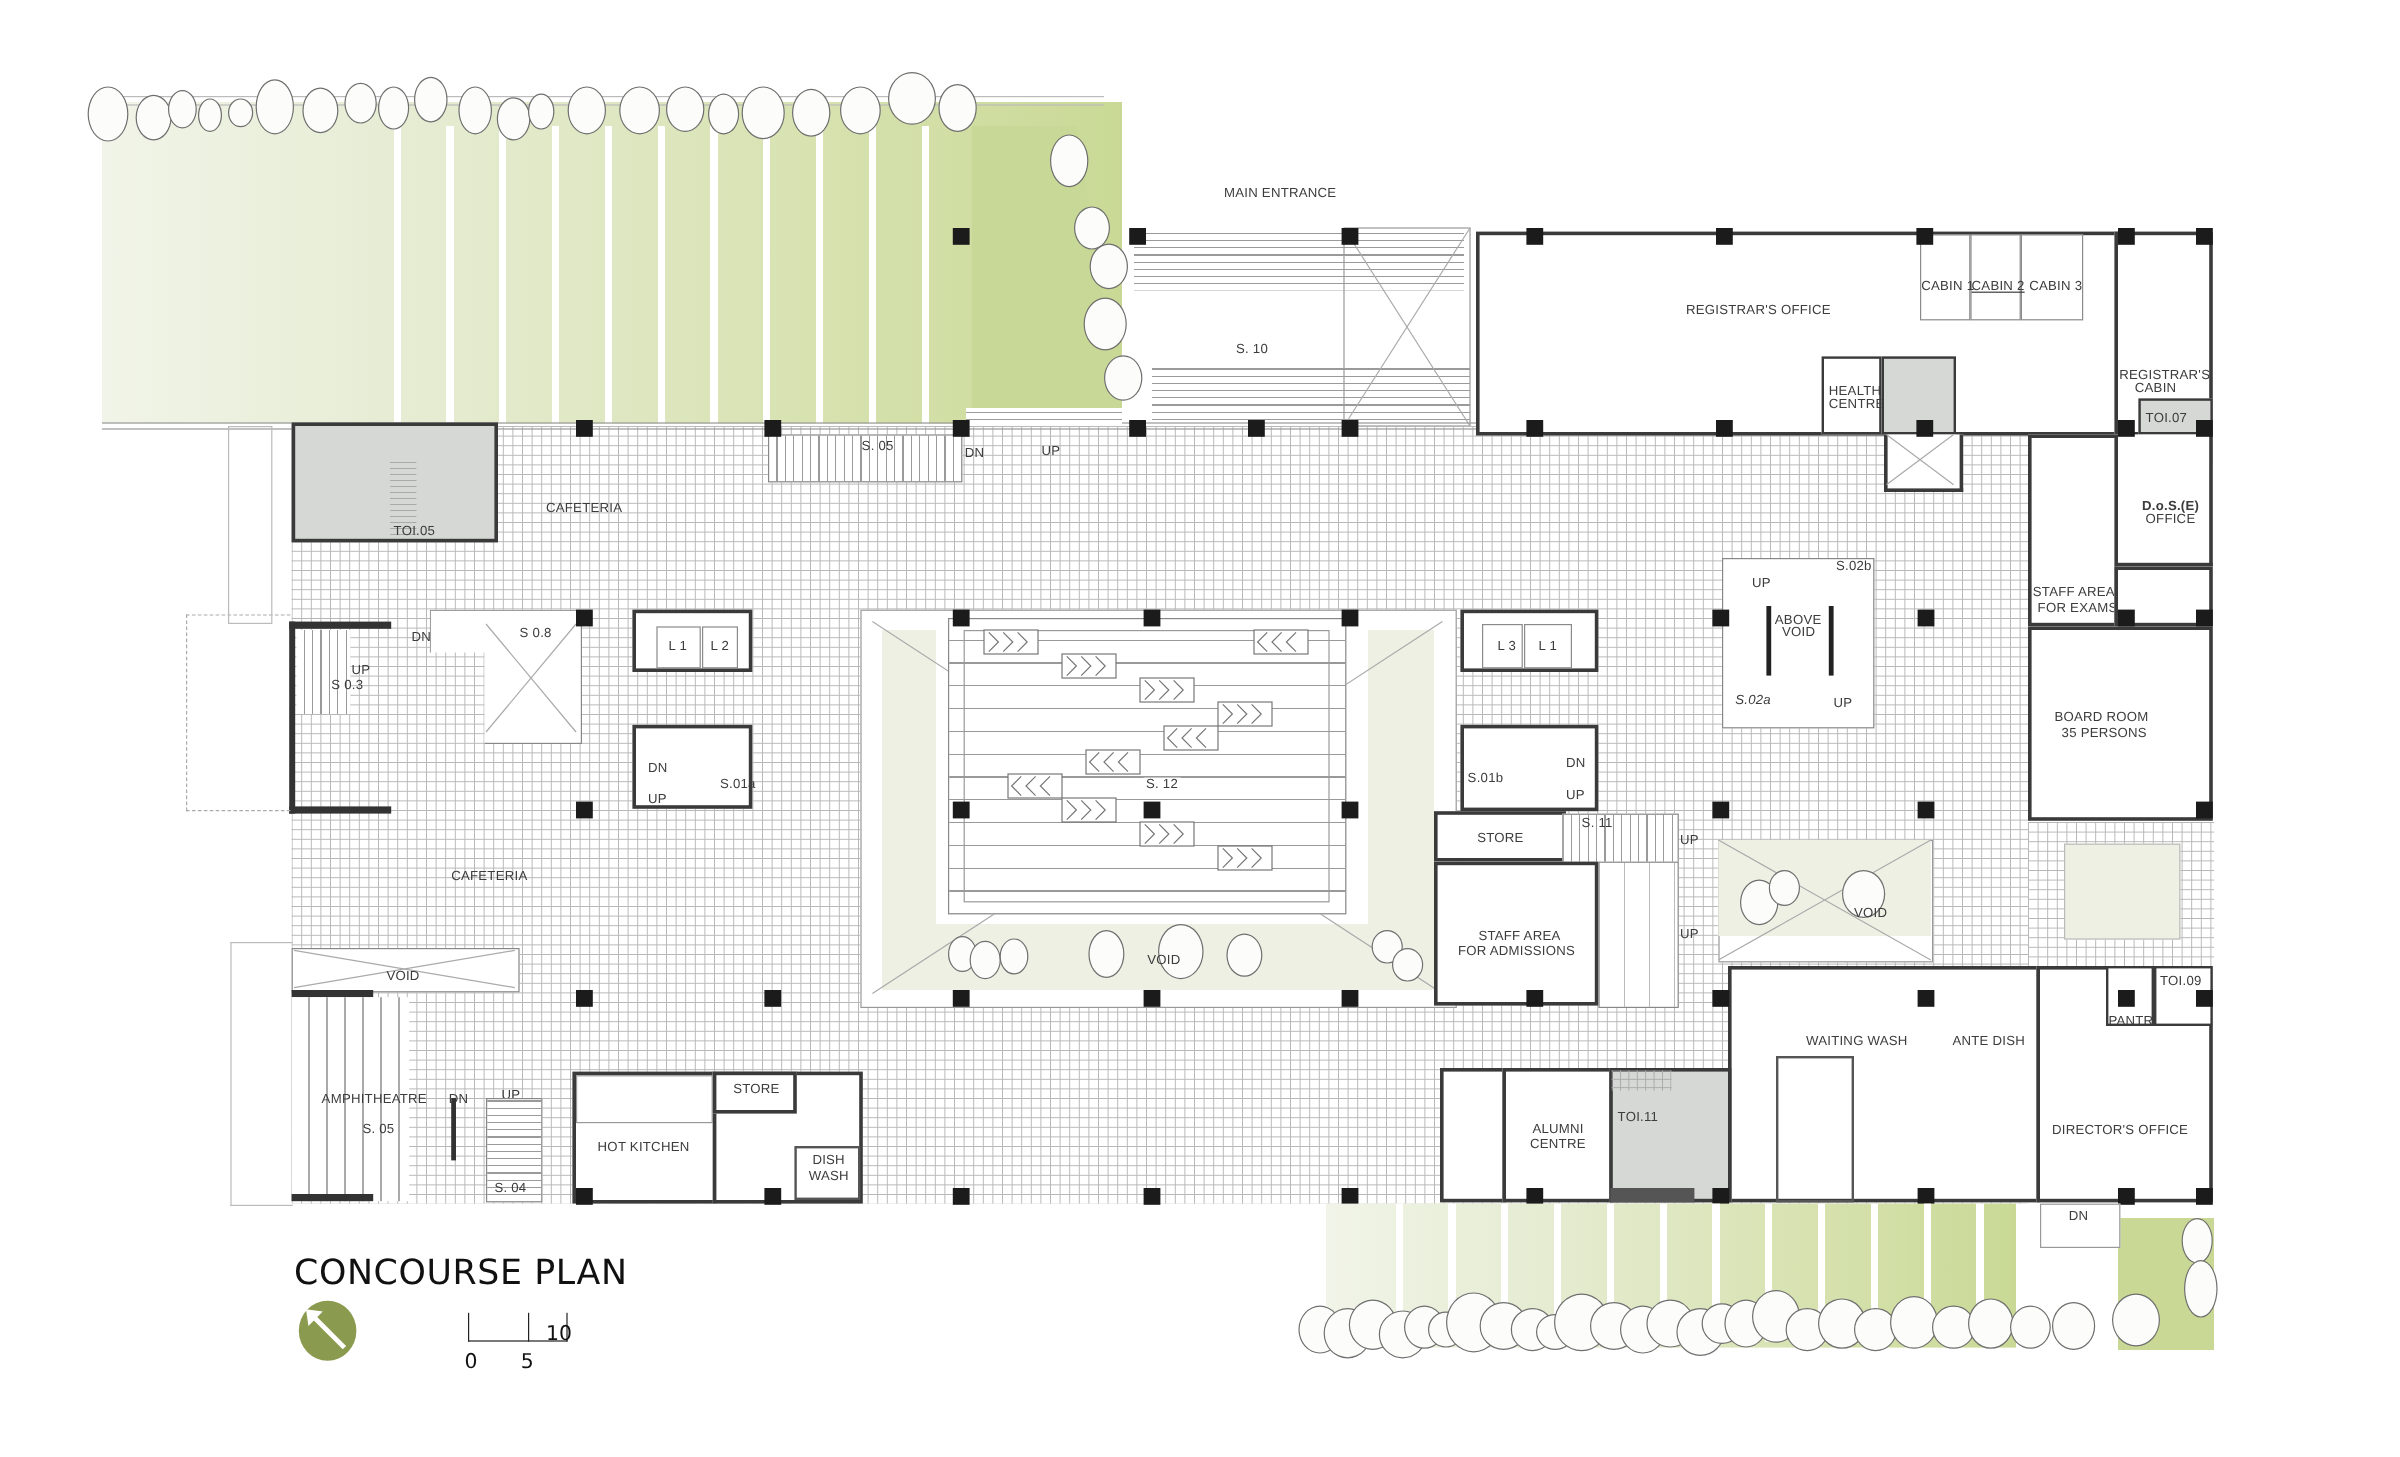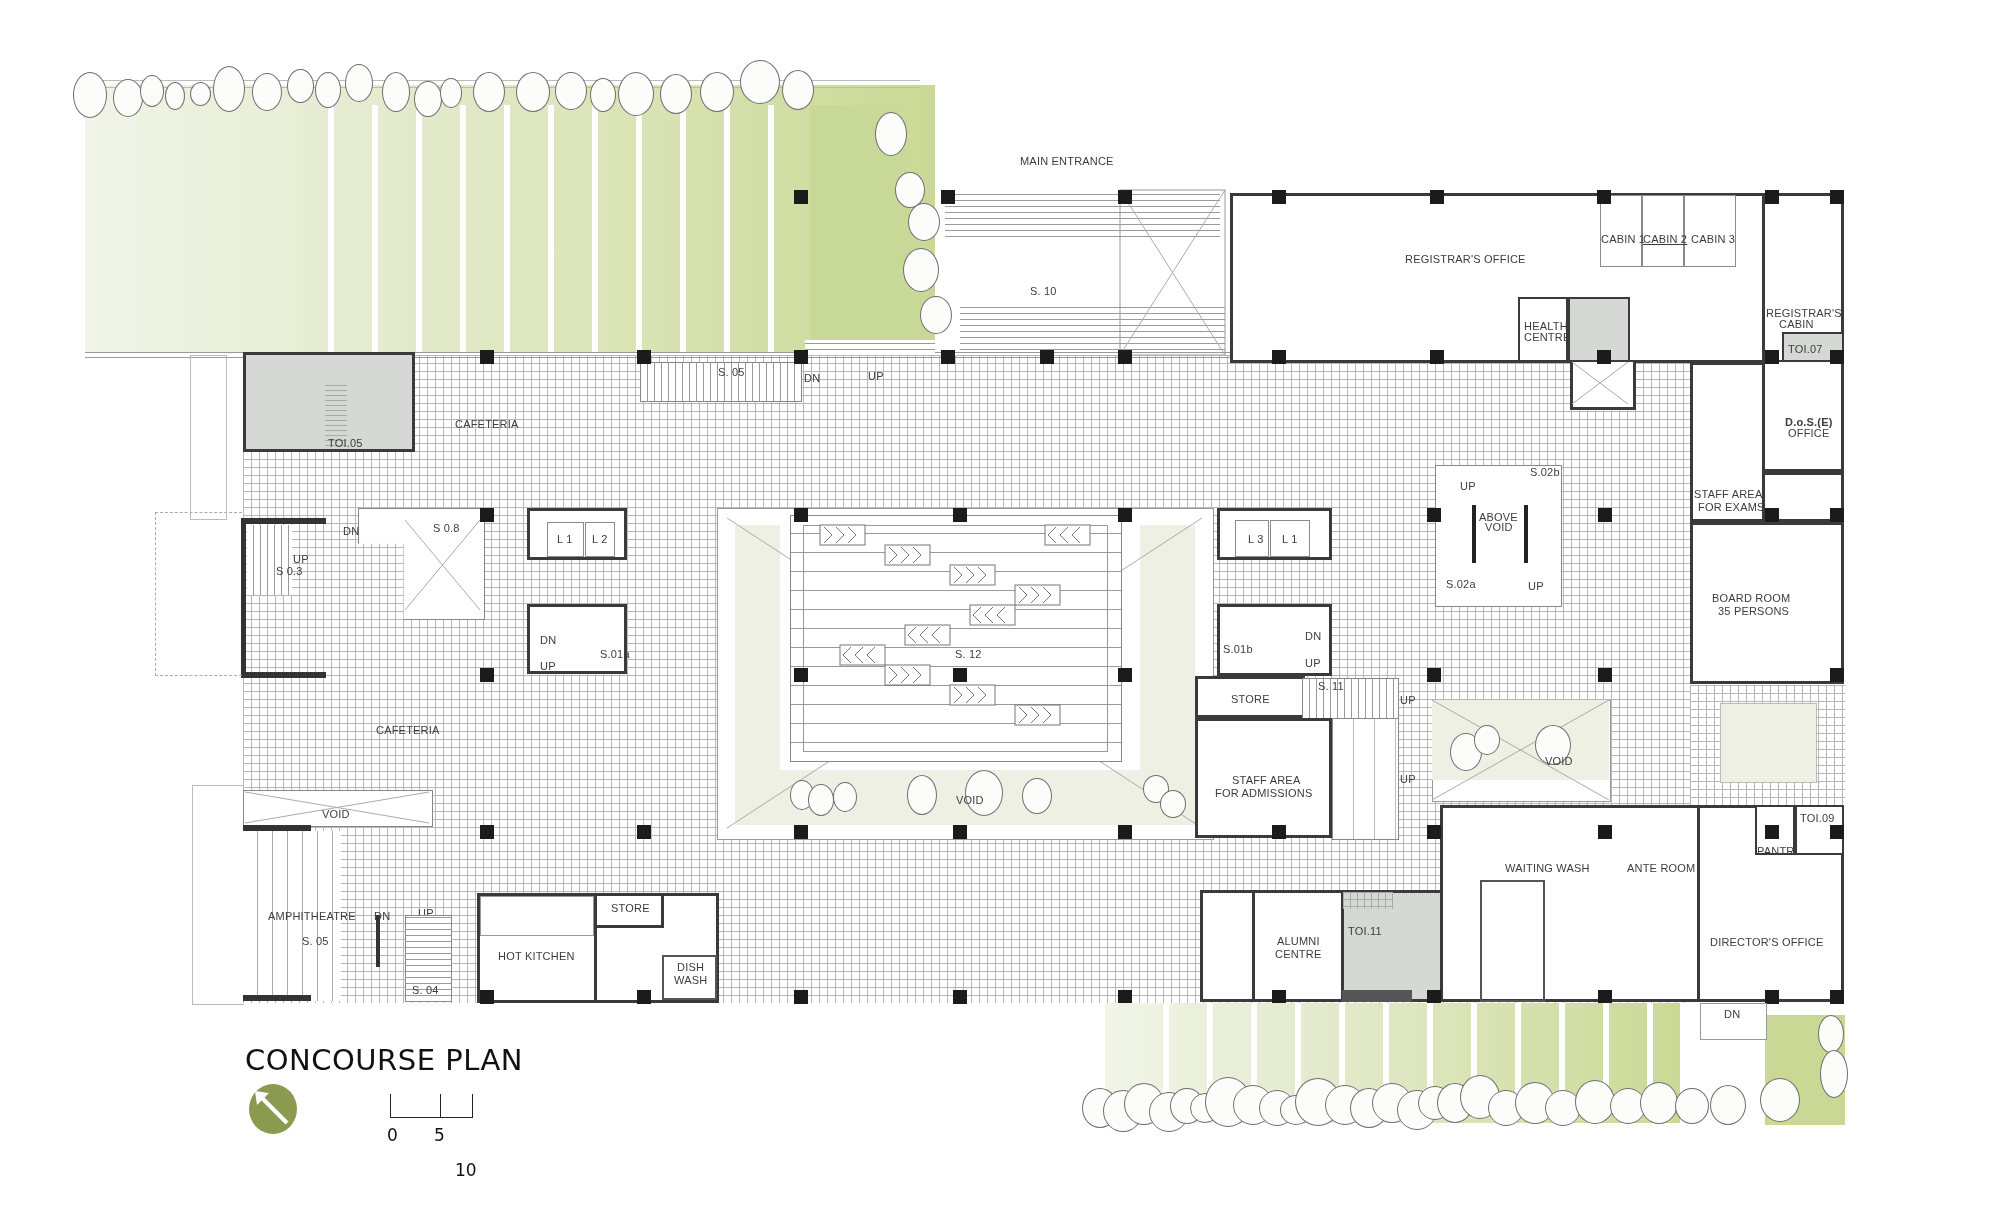--- a/index.html
+++ b/index.html
@@ -225,21 +225,21 @@
 
 <div class="room" style="left:1195px;top:718px;width:137px;height:120px;"></div>
 <div class="lbl sm" style="left:1232px;top:774px;">STAFF AREA</div>
 <div class="lbl sm" style="left:1215px;top:787px;">FOR ADMISSIONS</div>
 
 <div class="abs stairs" style="left:1435px;top:465px;width:125px;height:140px;border:1px solid #888;background:#fff;"></div>
 <div class="abs" style="left:1472px;top:505px;width:48px;height:58px;background:#fff;border-left:4px solid #222;border-right:4px solid #222;"></div>
 <div class="lbl sm" style="left:1485px;top:521px;">VOID</div>
 <div class="lbl sm" style="left:1479px;top:511px;">ABOVE</div>
 <div class="lbl sm" style="left:1530px;top:466px;">S.02b</div>
-<div class="lbl sm" style="left:1446px;top:578px;">S.02a</div>
+<div class="lbl sm" style="left:1446px;top:578px;font-style:italic;">S.02a</div>
 <div class="lbl sm" style="left:1460px;top:480px;">UP</div>
 <div class="lbl sm" style="left:1528px;top:580px;">UP</div>
 
 <div class="abs" style="left:1432px;top:700px;width:177px;height:100px;background:#fff;border:1px solid #999;"></div>
 <div class="abs void" style="left:1432px;top:700px;width:177px;height:80px;"></div>
 <svg style="left:1432px;top:700px;" width="177" height="100">
   <line x1="0" y1="0" x2="177" y2="100" stroke="#aaa"></line>
     <line x1="177" y1="0" x2="0" y2="100" stroke="#aaa"></line>
 </svg>
 <div class="tree" style="left:1450px;top:733px;width:32px;height:38px;"></div>
@@ -278,21 +278,21 @@
 <div class="room" style="left:1690px;top:362px;width:75px;height:160px;border-width:3px;"></div>
 <div class="lbl sm" style="left:1694px;top:488px;">STAFF  AREA</div>
 <div class="lbl sm" style="left:1698px;top:501px;">FOR EXAMS</div>
 <div class="room" style="left:1762px;top:472px;width:82px;height:50px;"></div>
 <div class="room" style="left:1690px;top:522px;width:154px;height:162px;"></div>
 <div class="lbl sm" style="left:1712px;top:592px;">BOARD ROOM</div>
 <div class="lbl sm" style="left:1718px;top:605px;">35 PERSONS</div>
 
 <div class="room" style="left:1440px;top:805px;width:260px;height:197px;"></div>
 <div class="lbl sm" style="left:1505px;top:862px;">WAITING WASH</div>
-<div class="lbl sm" style="left:1627px;top:862px;">ANTE ROOM</div>
+<div class="lbl sm" style="left:1627px;top:862px;">ANTE DISH</div>
 <div class="thin" style="left:1480px;top:880px;width:65px;height:122px;border-color:#555;border-width:2px;"></div>
 <div class="room" style="left:1697px;top:805px;width:147px;height:197px;"></div>
 <div class="lbl sm" style="left:1710px;top:936px;">DIRECTOR'S OFFICE</div>
 <div class="room" style="left:1755px;top:805px;width:40px;height:50px;border-width:2px;"></div>
 <div class="lbl sm" style="left:1757px;top:845px;">PANTRY</div>
 <div class="room" style="left:1795px;top:805px;width:49px;height:50px;border-width:2px;"></div>
 <div class="lbl sm" style="left:1800px;top:812px;">TOI.09</div>
 
 <div class="room" style="left:1200px;top:890px;width:55px;height:112px;"></div>
 <div class="room" style="left:1252px;top:890px;width:92px;height:112px;"></div>
@@ -405,14 +405,14 @@
   <polygon points="8,8 22,10 10,22" fill="#fff"></polygon>
 </svg>
 
 <div>
   <div class="scale-tick" style="left:390px;top:1117px;width:83px;height:1px;"></div>
   <div class="scale-tick" style="left:390px;top:1094px;width:1px;height:24px;"></div>
   <div class="scale-tick" style="left:440px;top:1094px;width:1px;height:24px;"></div>
   <div class="scale-tick" style="left:472px;top:1094px;width:1px;height:24px;"></div>
   <div class="scale-num" style="left:387px;top:1125px;">0</div>
   <div class="scale-num" style="left:434px;top:1125px;">5</div>
-  <div class="scale-num" style="left:455px;top:1160px;">10</div>
+  <div class="scale-num" style="left:455px;top:1102px;">10</div>
 </div>
 
 </body></html>

